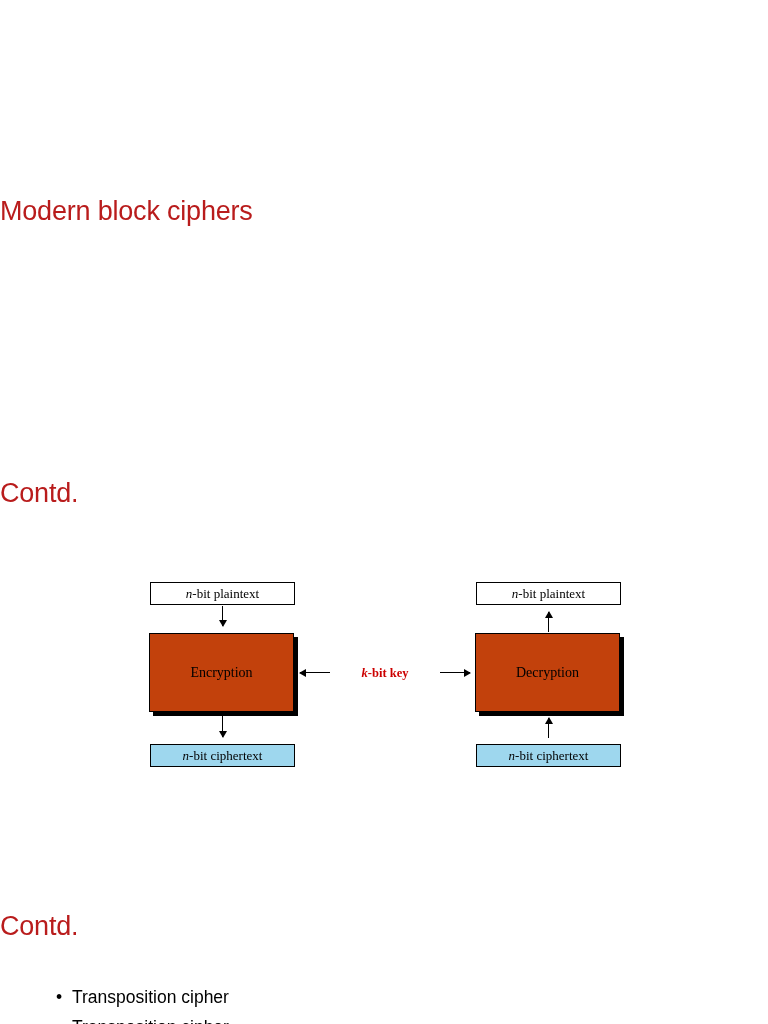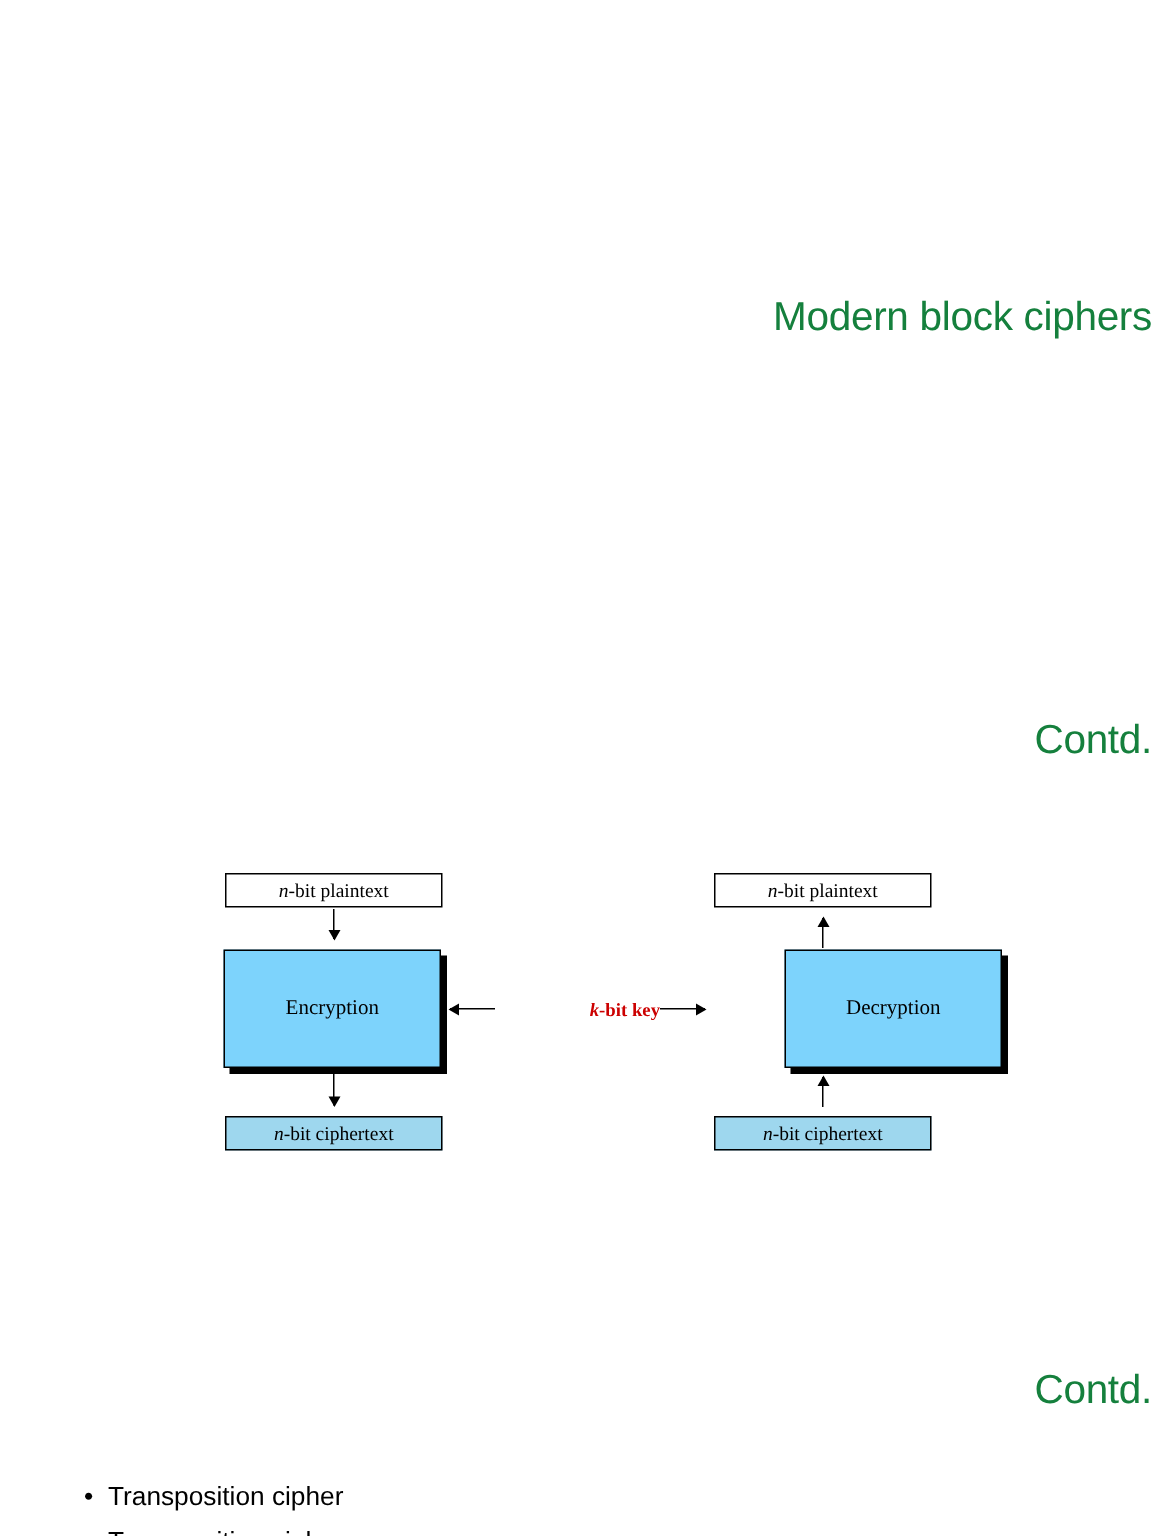--- a/index.html
+++ b/index.html
@@ -12,25 +12,25 @@
     height: 1024px;
     position: relative;
     font-family: "Liberation Sans", sans-serif;
     color: #000000;
     overflow: hidden;
   }
 
   .slide-title {
     position: absolute;
     width: 100%;
-    text-align: right;
+    text-align: left;
     font-size: 27px;
     font-weight: 400;
     letter-spacing: -0.2px;
-    color: #15803d;
+    color: #b91c1c;
   }
 
   #title-1 { top: 196px; }
   #title-2 { top: 478px; }
   #title-3 { top: 911px; }
 
   
   #diagram {
     position: absolute;
     left: 0;
@@ -58,34 +58,34 @@
   }
 
   .cipher-box {
     border: 1px solid #000000;
     background: #9ed7ee;
     height: 23px;
   }
 
   .big-box {
     border: 1px solid #000000;
-    background: #7dd3fc;
+    background: #c2410c;
     height: 79px;
     box-shadow: 4px 4px 0 0 #000000;
     font-size: 14px;
   }
 
   
   #plain-left   { left: 150px; top: 12px;  width: 145px; }
   #enc-box      { left: 149px; top: 63px;  width: 145px; }
   #cipher-left  { left: 150px; top: 174px; width: 145px; }
 
   
   #plain-right  { left: 476px; top: 12px;  width: 145px; }
-  #dec-box      { left: 475px; top: 63px;  width: 145px; margin-left: 48px; }
+  #dec-box      { left: 475px; top: 63px;  width: 145px; }
   #cipher-right { left: 476px; top: 174px; width: 145px; }
 
   
   .v-line {
     position: absolute;
     width: 1px;
     background: #000000;
   }
   .arrow-down::after {
     content: "";
@@ -136,21 +136,21 @@
     top: -3.5px;
     border-top: 4px solid transparent;
     border-bottom: 4px solid transparent;
     border-left: 7px solid #000000;
   }
   #key-label {
     position: absolute;
     left: 330px;
     top: 95px;
     width: 110px;
-    text-align: right;
+    text-align: center;
     font-family: "Liberation Serif", serif;
     font-size: 12.5px;
     font-weight: bold;
     color: #cc0000;
     background: #ffffff;
     padding: 1px 0;
   }
 
   
   #bullets {

